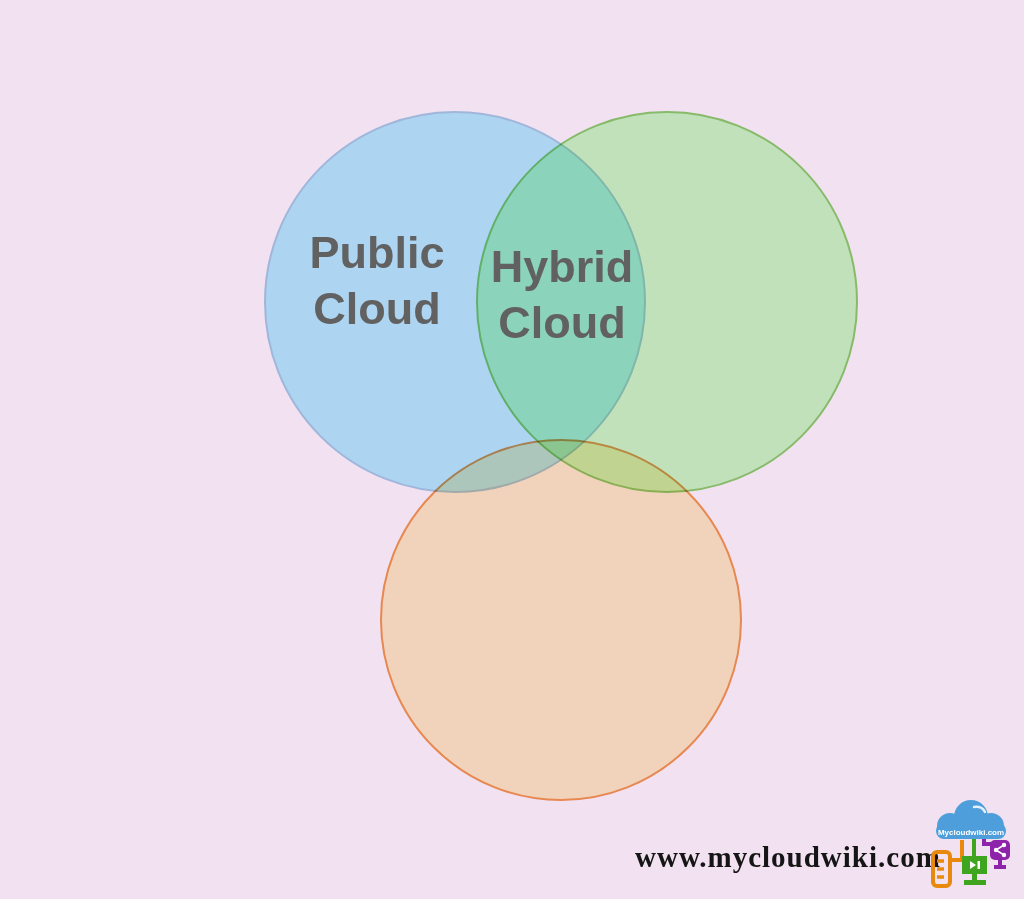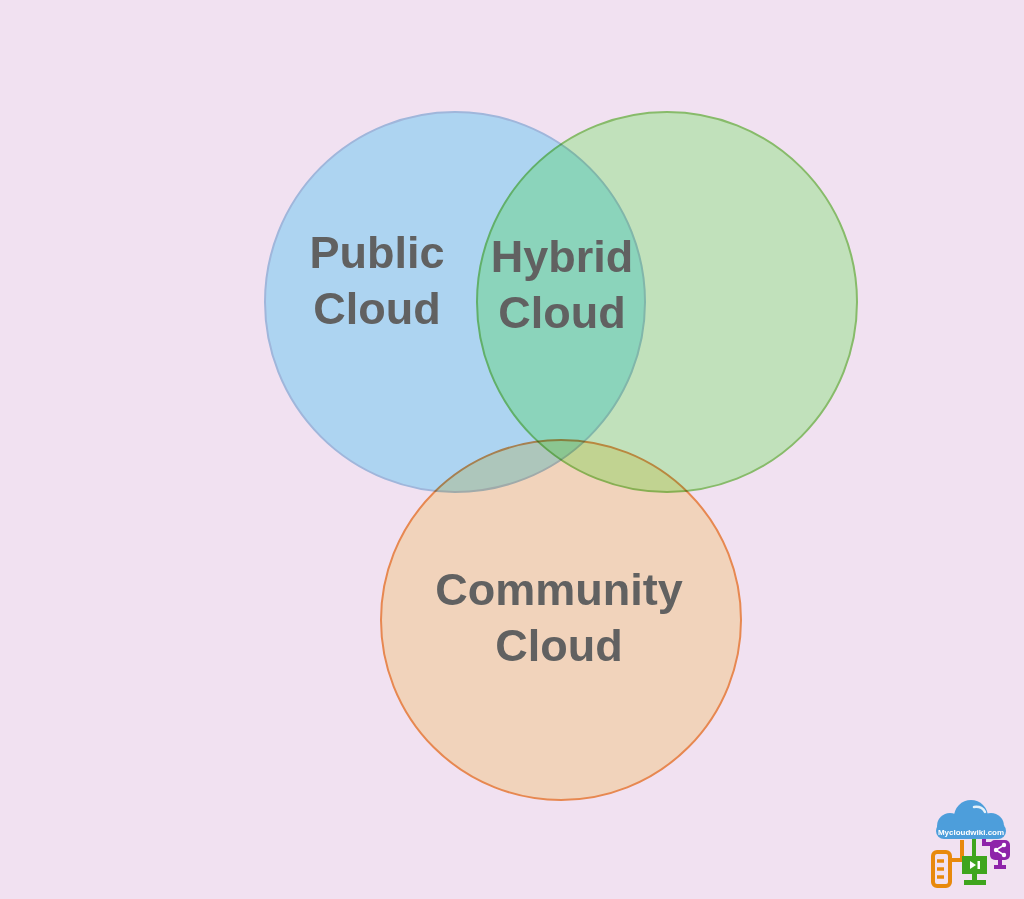--- a/index.html
+++ b/index.html
@@ -11,21 +11,21 @@
     position:absolute;left:46px;top:33px;margin:0;
     font-size:42px;font-weight:bold;letter-spacing:1px;
     color:#1b1b8e;line-height:1.2;
   }
   .venn-svg{position:absolute;left:0;top:0;width:1024px;height:899px;}
   .venn-label{
     position:absolute;text-align:center;
     font-weight:bold;font-size:45px;line-height:56px;color:#616161;
   }
   .label-public{left:267px;top:225px;width:220px;}
-  .label-hybrid{left:452px;top:229px;width:220px;}
+  .label-hybrid{left:452px;top:239px;width:220px;}
   .label-private{left:630px;top:225px;width:220px;}
   .label-community{left:409px;top:562px;width:300px;}
   .website{
     position:absolute;left:635px;top:841px;
     font-family:"Liberation Serif",serif;font-weight:bold;
     font-size:29px;color:#151515;letter-spacing:1px;
   }
   .logo{position:absolute;left:926px;top:800px;width:92px;height:92px;}
   .blend{mix-blend-mode:multiply;}
 </style>
@@ -40,22 +40,22 @@
     <rect x="0" y="0" width="1024" height="899" fill="#f1e1f1"></rect>
     <g>
       <circle class="blend" cx="455" cy="302" r="190" fill="#b7f1ff" stroke="#a9cfe8" stroke-width="2"></circle>
       <circle class="blend" cx="667" cy="302" r="190" fill="#cdffc6" stroke="#8fd470" stroke-width="2"></circle>
       <circle class="blend" cx="561" cy="620" r="180" fill="#ffefc6" stroke="#f59a55" stroke-width="2"></circle>
     </g>
   </svg>
 
   <div class="venn-label label-public">Public Cloud</div>
   <div class="venn-label label-hybrid">Hybrid Cloud</div>
-  <div class="venn-label label-community">Community Cloud</div>
 
+  <div class="website">www.mycloudwiki.com</div>
 
   <svg class="logo" viewBox="0 0 92 92">
 
     <polyline points="24,60 36,60 36,40" fill="none" stroke="#e8890c" stroke-width="4"></polyline>
     <line x1="48" y1="38" x2="48" y2="58" stroke="#3fa51e" stroke-width="4"></line>
     <polyline points="58,38 58,44 68,44" fill="none" stroke="#8e24aa" stroke-width="4"></polyline>
 
     <g fill="#4d9edb">
       <circle cx="24" cy="26" r="13"></circle>
       <circle cx="45" cy="17" r="17"></circle>

